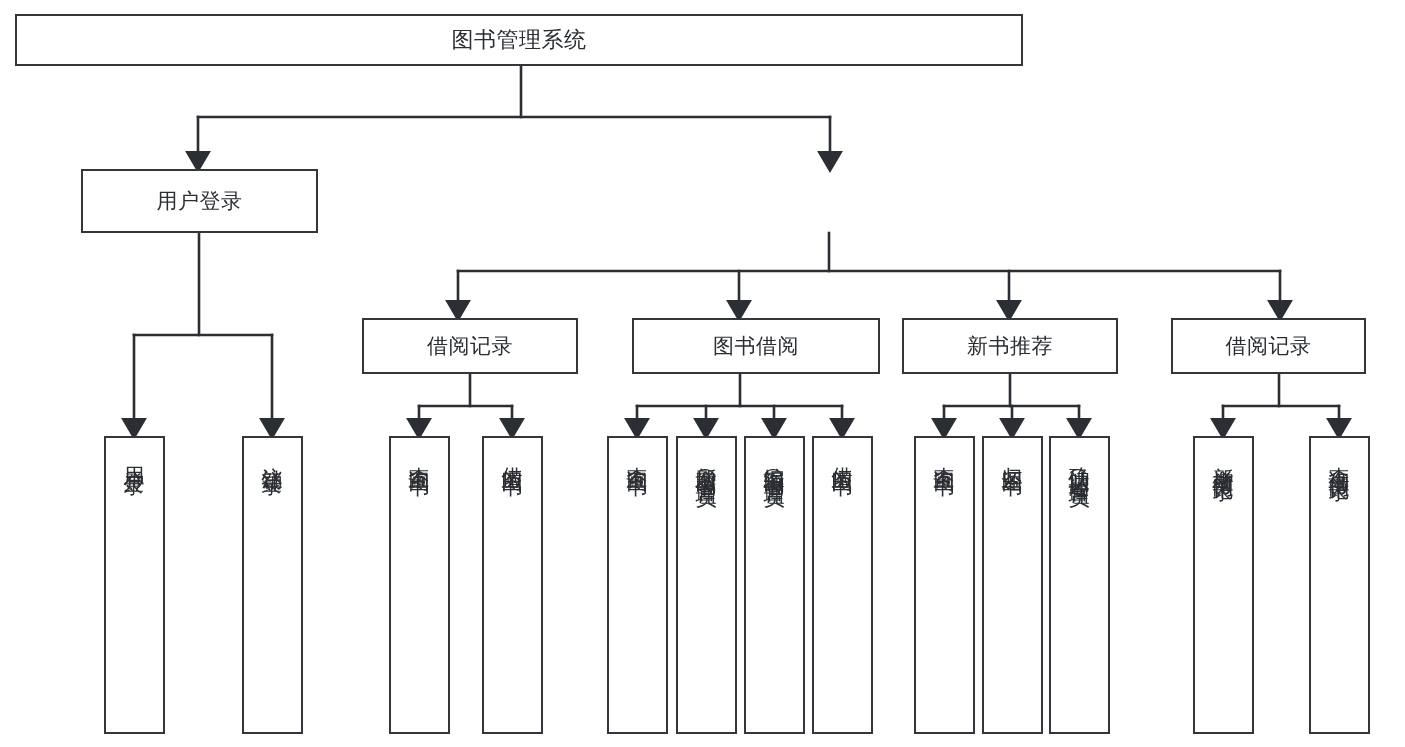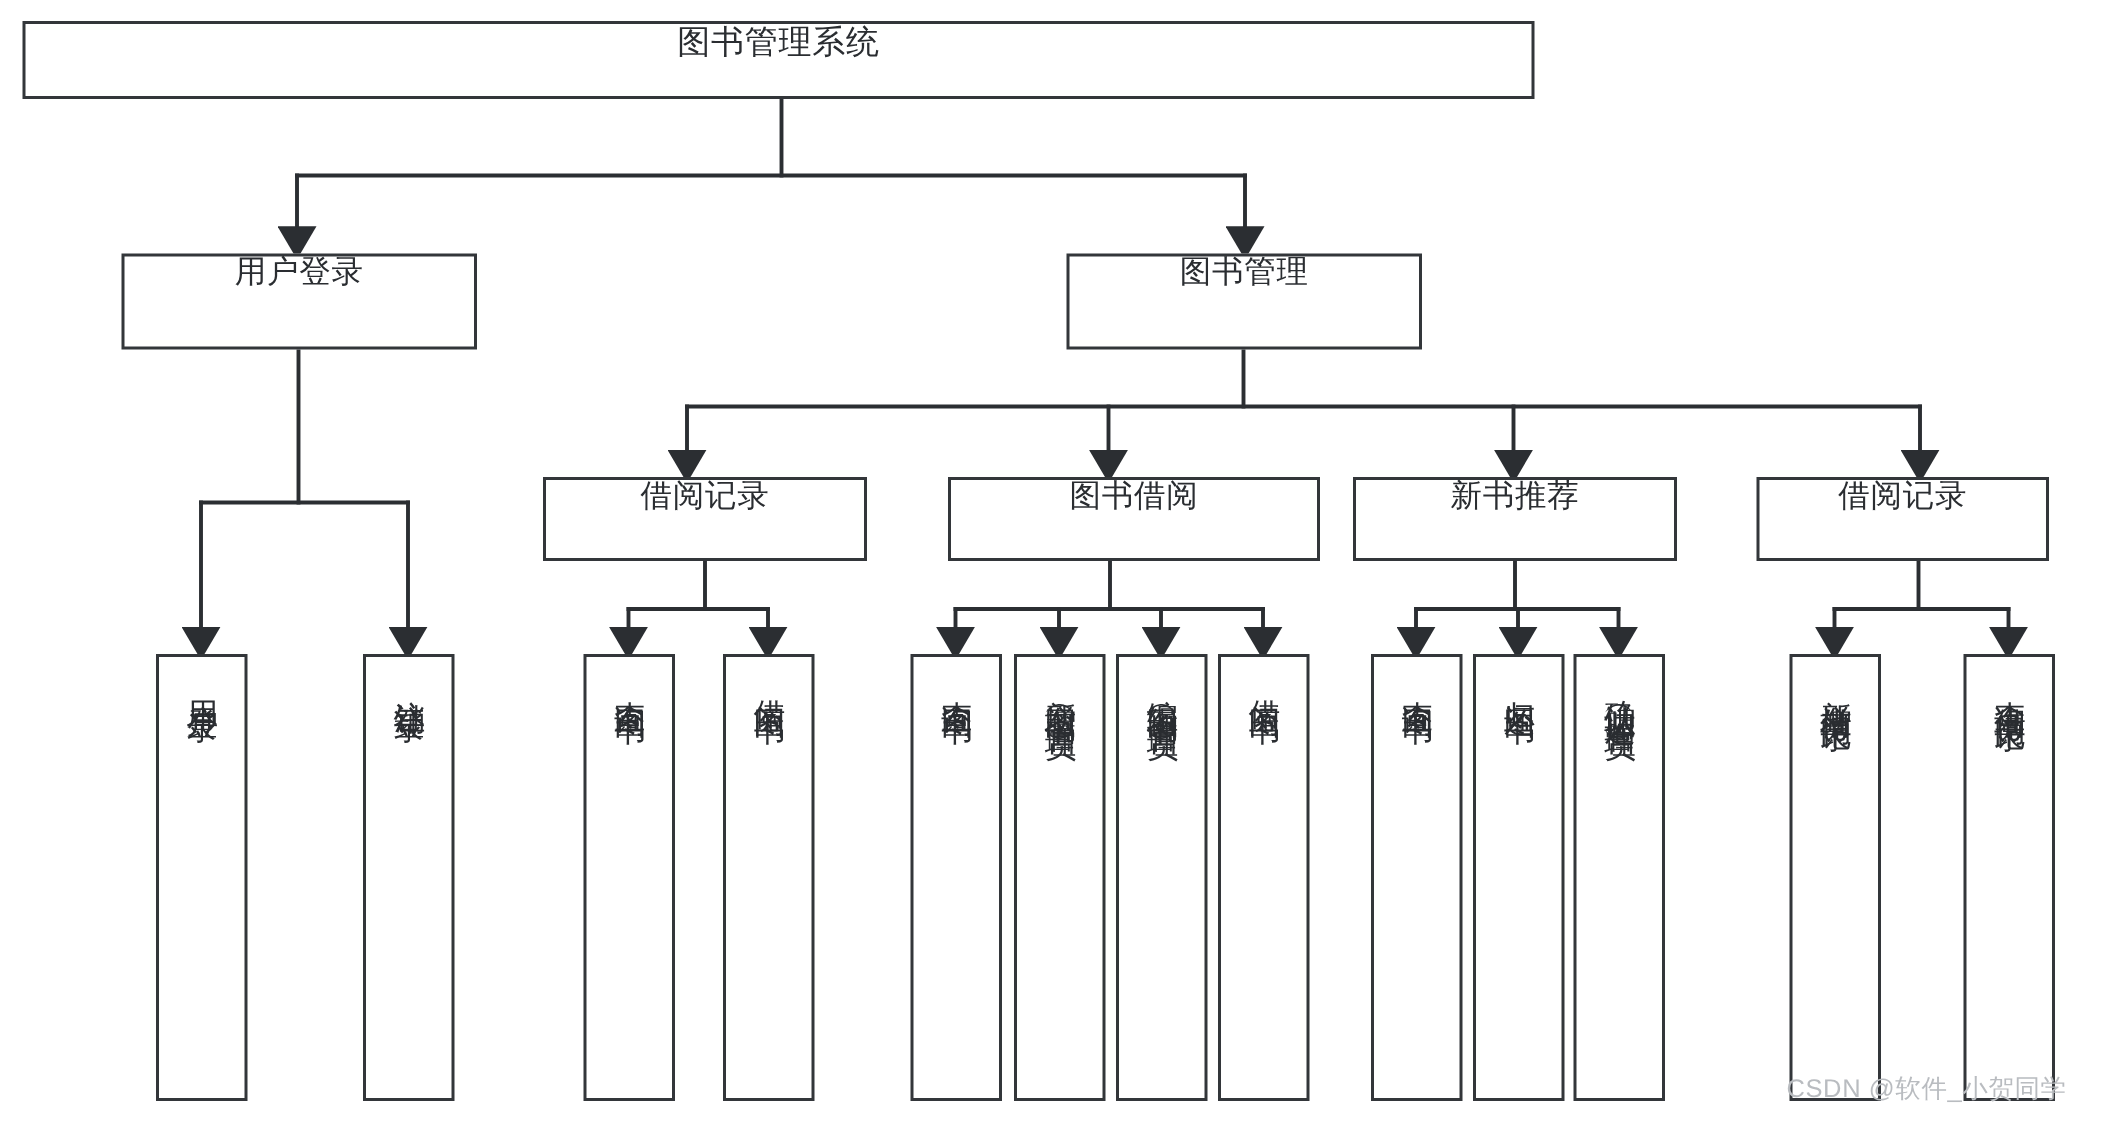--- a/index.html
+++ b/index.html
@@ -25,21 +25,21 @@
     width: 1405px;
     height: 747px;
     pointer-events: none;
   }
   .node {
     position: absolute;
     box-sizing: border-box;
     background: #ffffff;
     border: 2.5px solid #33363a;
     display: flex;
-    align-items: flex-start;
+    align-items: center;
     justify-content: center;
     z-index: 2;
   }
   .node .label {
     color: #2a2d31;
     letter-spacing: 0.5px;
     line-height: 1.08;
     text-align: center;
     white-space: nowrap;
   }
@@ -125,23 +125,20 @@
     </g>
   </svg>
 
   <div class="node root horiz" style="left:15px; top:14px; width:1008px; height:52px;">
     <span class="label">图书管理系统</span>
   </div>
 
   <div class="node horiz" style="left:81px; top:169px; width:237px; height:64px;">
     <span class="label">用户登录</span>
   </div>
-  <div class="node horiz" style="left:711px; top:169px; width:237px; height:64px;">
-    <span class="label">图书管理</span>
-  </div>
 
   <div class="node horiz" style="left:362px; top:318px; width:216px; height:56px;">
     <span class="label">借阅记录</span>
   </div>
   <div class="node horiz" style="left:632px; top:318px; width:248px; height:56px;">
     <span class="label">图书借阅</span>
   </div>
   <div class="node horiz" style="left:902px; top:318px; width:216px; height:56px;">
     <span class="label">新书推荐</span>
   </div>
@@ -186,15 +183,14 @@
     <span class="label">确认归还（管理员）</span>
   </div>
 
   <div class="node vert" style="left:1193px; top:436px; width:61px; height:298px;">
     <span class="label">新增借阅记录</span>
   </div>
   <div class="node vert" style="left:1309px; top:436px; width:61px; height:298px;">
     <span class="label">查询借阅记录</span>
   </div>
 
-  <div class="watermark" style="left:1191px; top:714px;">CSDN @软件_小贺同学</div>
 
 </div>
 
 </body></html>

